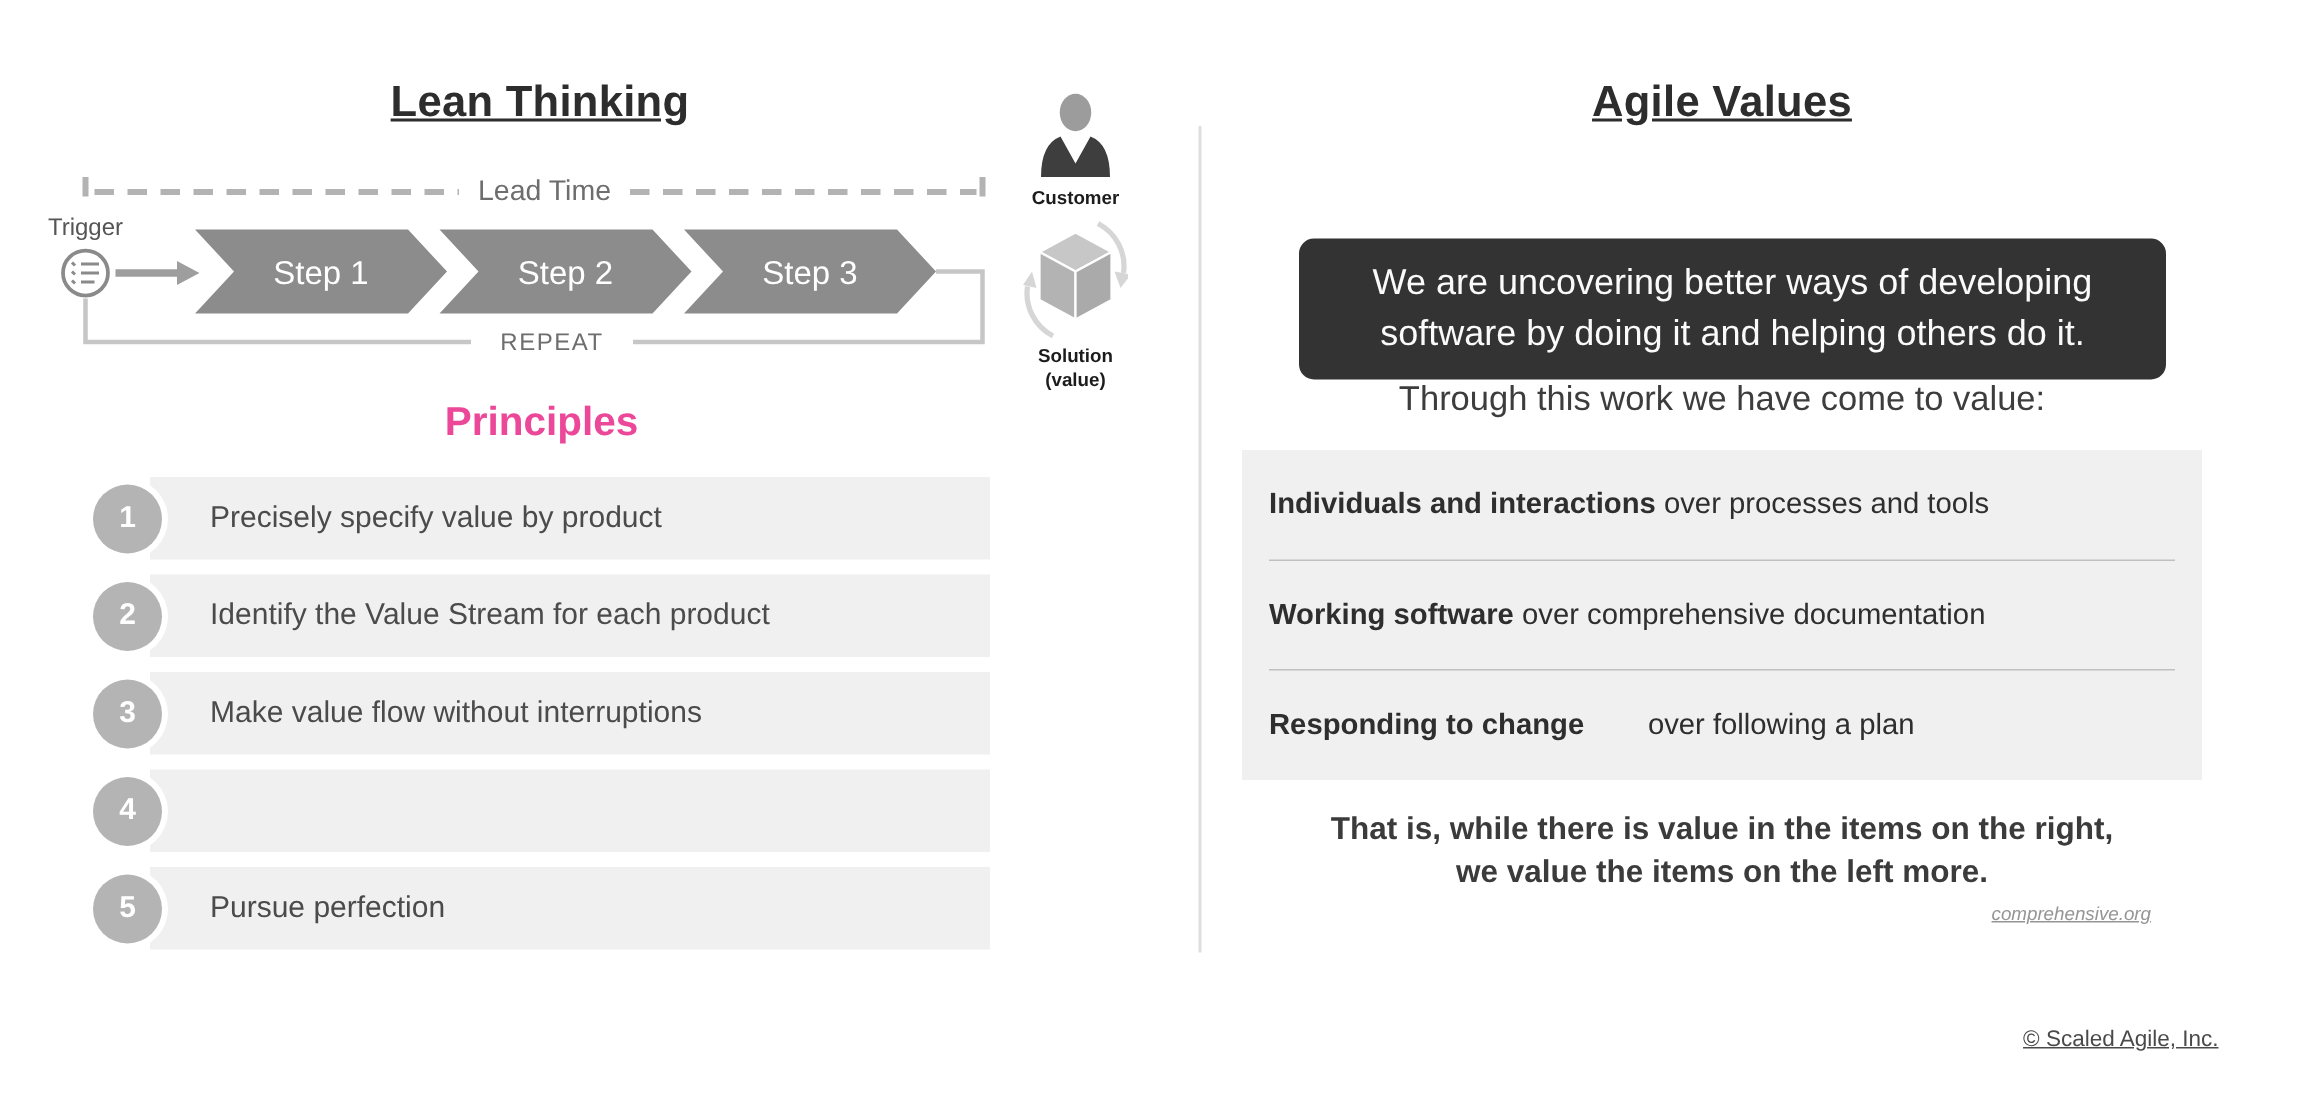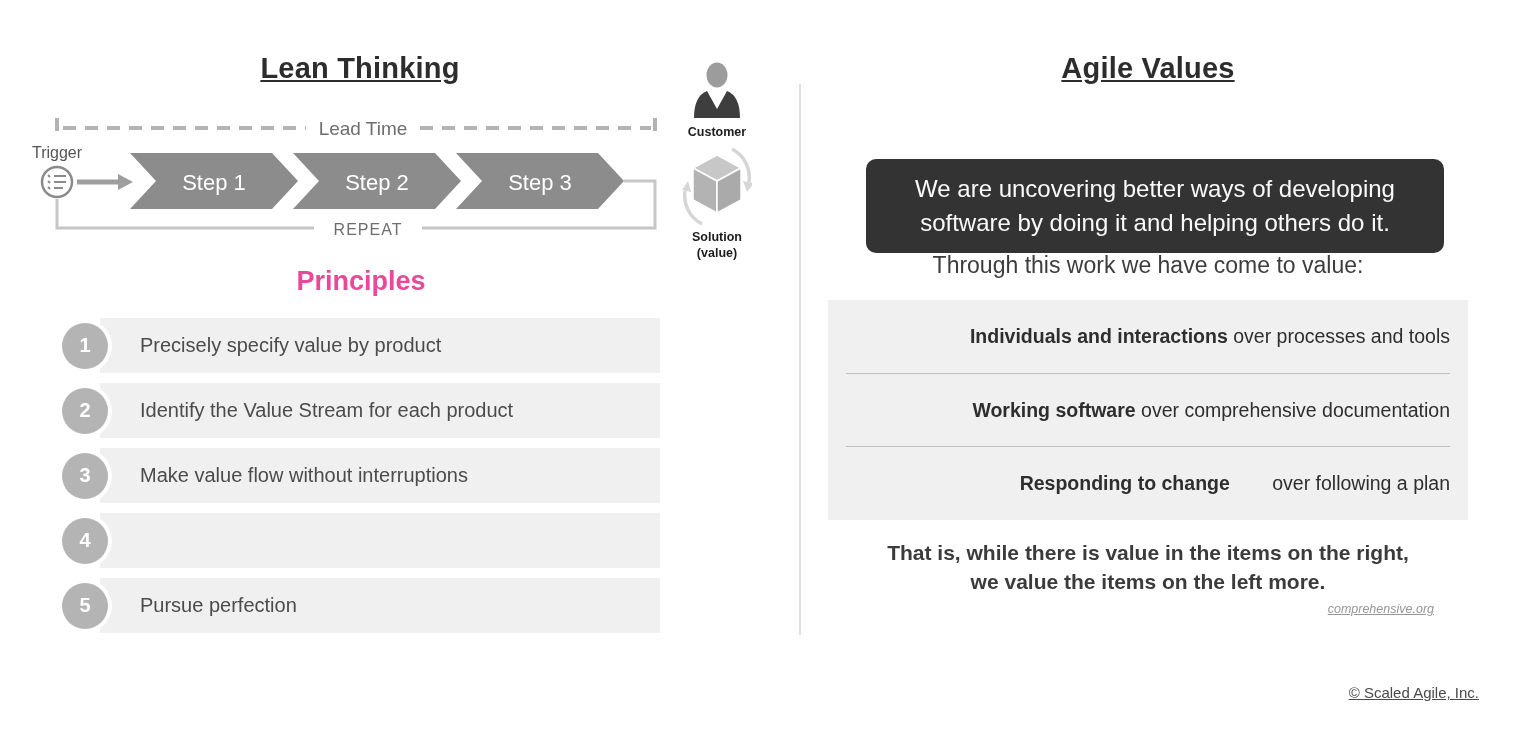--- a/index.html
+++ b/index.html
@@ -53,21 +53,21 @@
   .values-intro {
     position:absolute; left:828px; top:252px; width:640px; text-align:center;
     font-size:23px; color:#3d3d3d;
   }
   .values-box {
     position:absolute; left:828px; top:300px; width:640px; height:220px;
     background:#f0f0f0; box-sizing:border-box; padding:0 18px;
     display:flex; flex-direction:column;
   }
   .value-row {
-    flex:1; display:flex; align-items:center; justify-content:flex-end;
+    flex:1; display:flex; align-items:center; justify-content:flex-start;
     font-size:19.5px; color:#2e2e2e; border-bottom:1px solid #c0c0c0;
     white-space:pre-wrap;
   }
   .value-row:last-child { border-bottom:none;gap:37px; }
   .value-bold { font-weight:bold; }
   .closing {
     position:absolute; left:828px; top:538px; width:640px; text-align:center;
     font-size:21px; line-height:29px; color:#3b3b3b;font-weight:bold;
   }
   .manifesto-link {

